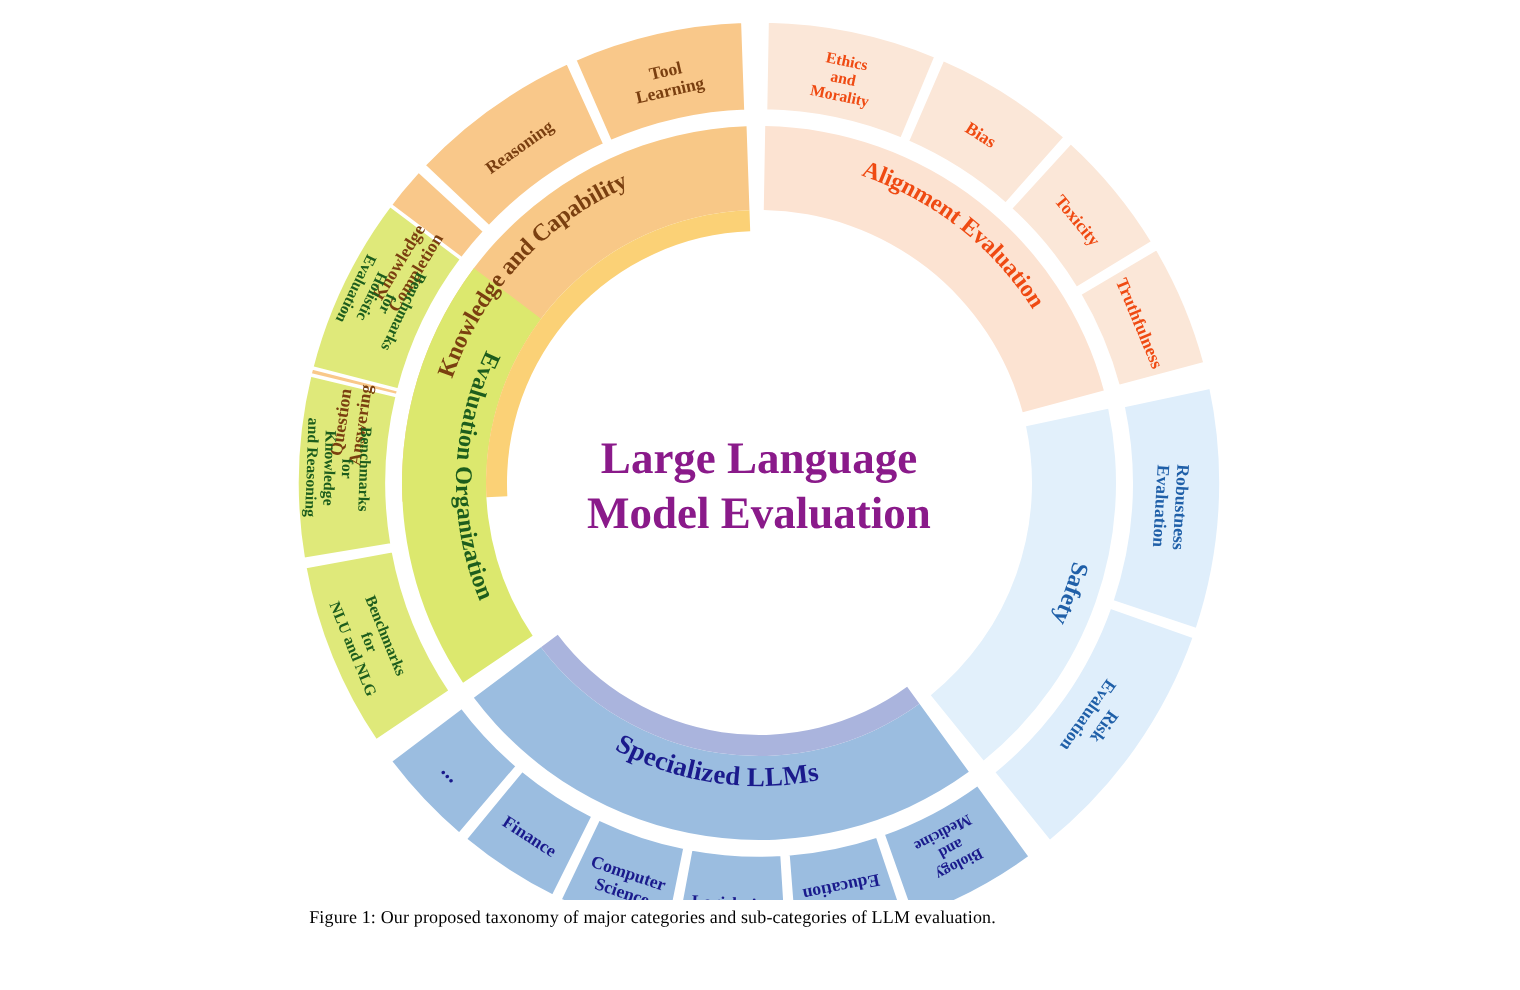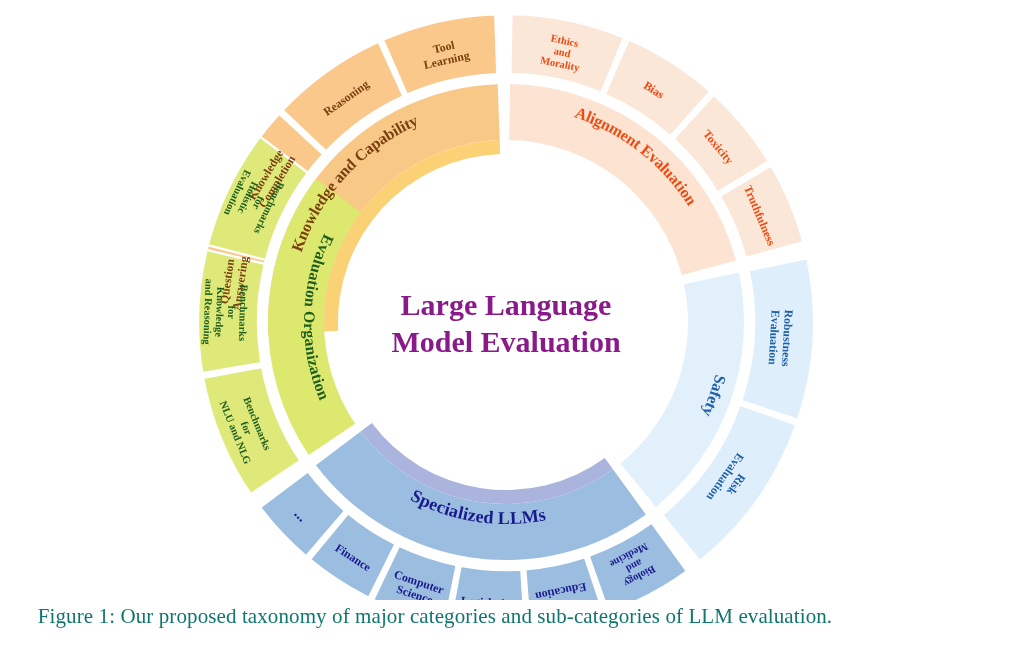--- a/index.html
+++ b/index.html
@@ -40,22 +40,22 @@
     font-size: 30px;
     letter-spacing: 0px;
   }
   #caption {
     position: absolute;
     left: 0;
     top: 604px;
     width: 870px;
     text-align: center;
     font-family: "Liberation Serif", "DejaVu Serif", serif;
-    font-size: 21px;
-    color: #0f766e;
+    font-size: 12px;
+    color: #000000;
     letter-spacing: 0.1px;
   }
 </style>
 </head>
 <body>
 
 <div id="figure-wrap">
   <svg id="taxonomy" viewBox="0 0 1013 600">
     <g id="ring-inner">
         <path d="M 268.3261707284114 334.45595758582056 A 238 238 0 0 1 497.69391978480485 84.1449831694552

